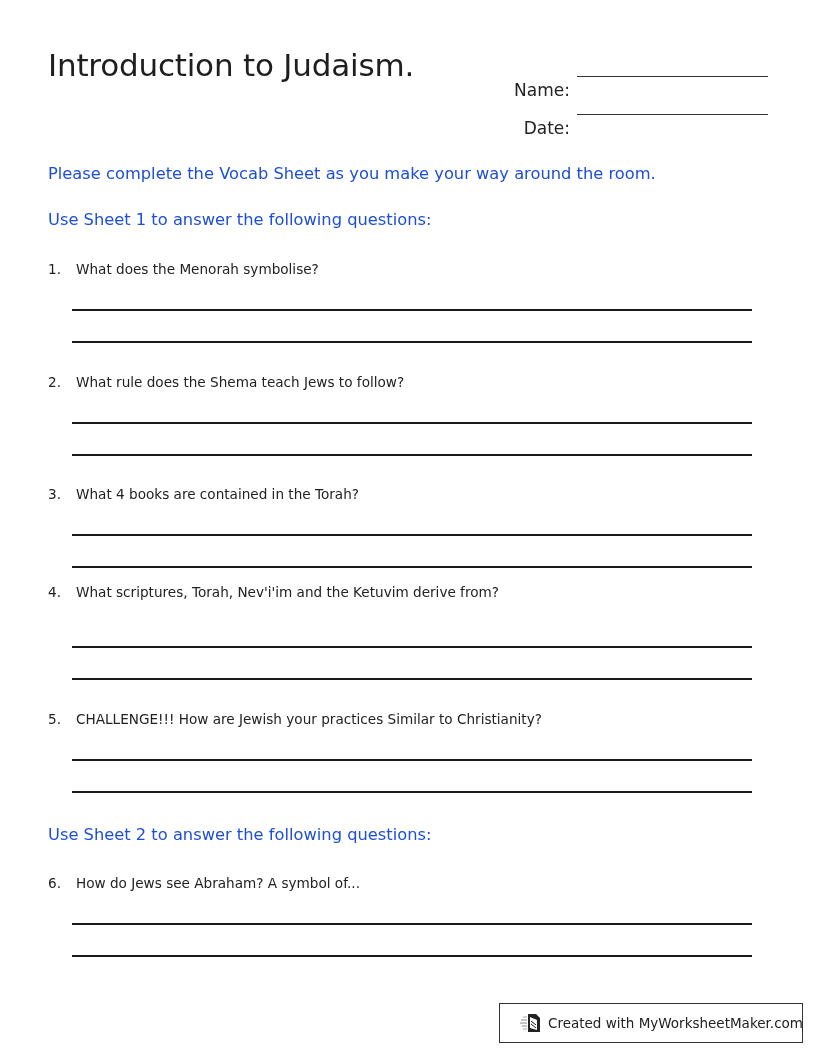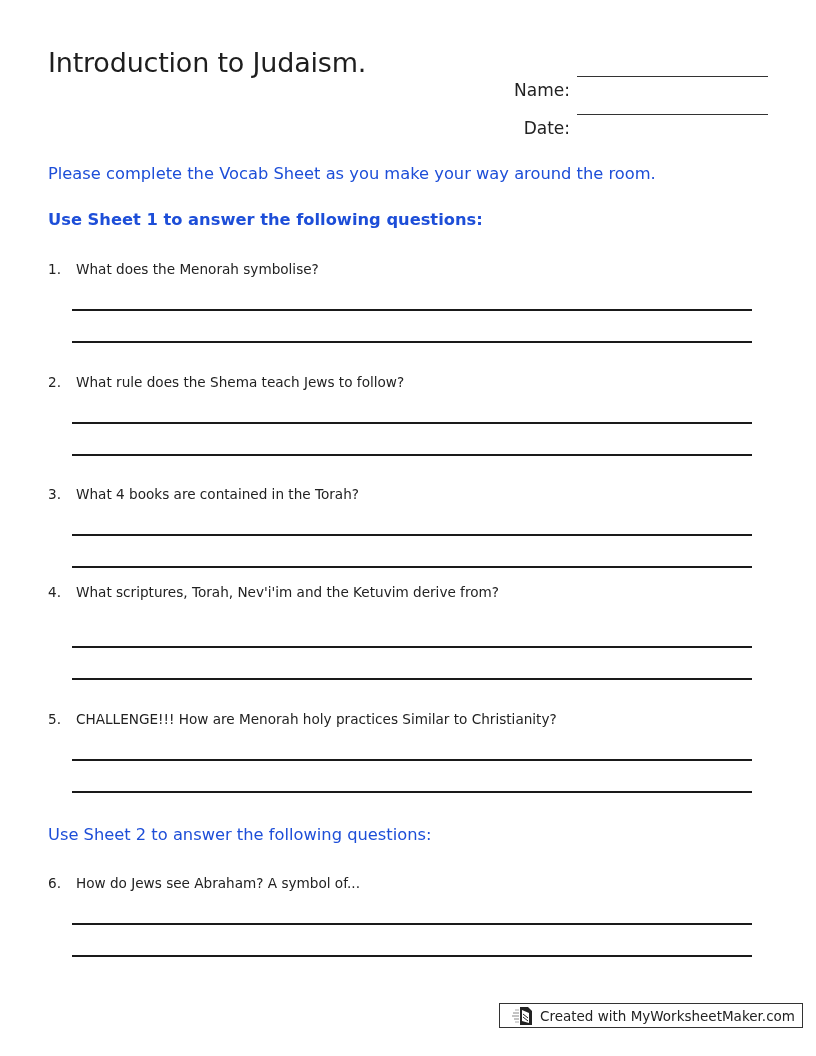--- a/index.html
+++ b/index.html
@@ -1,42 +1,42 @@
 <!DOCTYPE html>
 <html><head>
 <meta charset="utf-8">
 <style>
   html, body { margin: 0; padding: 0; background: #ffffff; }
   body { width: 816px; height: 1056px; position: relative; overflow: hidden;
          font-family: "DejaVu Sans", "Liberation Sans", sans-serif; color: #222222; }
   .abs { position: absolute; }
-  .title { left: 48px; top: 47px; font-size: 27px; font-weight: normal; margin: 0; color: #1e1e1e; letter-spacing: -0.2px; white-space: nowrap; }
+  .title { left: 48px; top: 47px; font-size: 31px; font-weight: normal; margin: 0; color: #1e1e1e; letter-spacing: -0.2px; white-space: nowrap; }
   .field-label { font-size: 17px; color: #222; white-space: nowrap; text-align: right; width: 80px; margin-top: 28px; }
   .field-line { height: 0; border-bottom: 1.3px solid #333; width: 191px; left: 577px; }
   .intro { left: 48px; font-size: 16.3px; color: #1d4ed8; white-space: nowrap; }
   .q { left: 48px; font-size: 13.6px; color: #222; white-space: nowrap; }
   .q .num { display: inline-block; width: 28px; }
   .answer-line { left: 72px; width: 680px; height: 0; border-bottom: 2px solid #1a1a1a; }
-  .footer { left: 499px; top: 1003px; width: 304px; height: 25px; border: 1.3px solid #333; box-sizing: border-box; display: flex; align-items: center; padding-left: 12px; }
+  .footer { left: 499px; top: 1003px; width: 304px; height: 40px; border: 1.3px solid #333; box-sizing: border-box; display: flex; align-items: center; padding-left: 20px; }
   .footer .logo { width: 22px; height: 22px; margin-right: 6px; }
   .footer .text { font-size: 13.5px; color: #222; white-space: nowrap; }
 </style>
 </head>
 <body>
 
 <h1 class="abs title">Introduction to Judaism.</h1>
 
 <div class="abs field-label" style="left:490px; top:52px;">Name:</div>
 <div class="abs field-line" style="top:76px;"></div>
 
 <div class="abs field-label" style="left:490px; top:90px;">Date:</div>
 <div class="abs field-line" style="top:114px;"></div>
 
 <div class="abs intro" style="top:164px;">Please complete the Vocab Sheet as you make your way around the room.</div>
-<div class="abs intro" style="top:210px;font-weight:bold;">Use Sheet 1 to answer the following questions:</div>
+<div class="abs intro" style="top:210px;">Use Sheet 1 to answer the following questions:</div>
 
 <div class="abs q" style="top:261px;">
   <span class="num">1.</span><span>What does the Menorah symbolise?</span>
 </div>
 <div class="abs answer-line" style="top:309px;"></div>
 <div class="abs answer-line" style="top:341px;"></div>
 
 <div class="abs q" style="top:374px;">
   <span class="num">2.</span><span>What rule does the Shema teach Jews to follow?</span>
 </div>
@@ -49,21 +49,21 @@
 <div class="abs answer-line" style="top:534px;"></div>
 <div class="abs answer-line" style="top:566px;"></div>
 
 <div class="abs q" style="top:584px;">
   <span class="num">4.</span><span>What scriptures, Torah, Nev'i'im and the Ketuvim derive from?</span>
 </div>
 <div class="abs answer-line" style="top:646px;"></div>
 <div class="abs answer-line" style="top:678px;"></div>
 
 <div class="abs q" style="top:711px;">
-  <span class="num">5.</span><span>CHALLENGE!!! How are Menorah holy practices Similar to Christianity?</span>
+  <span class="num">5.</span><span>CHALLENGE!!! How are Jewish your practices Similar to Christianity?</span>
 </div>
 <div class="abs answer-line" style="top:759px;"></div>
 <div class="abs answer-line" style="top:791px;"></div>
 
 <div class="abs intro" style="top:825px;">Use Sheet 2 to answer the following questions:</div>
 
 <div class="abs q" style="top:875px;">
   <span class="num">6.</span><span>How do Jews see Abraham? A symbol of...</span>
 </div>
 <div class="abs answer-line" style="top:923px;"></div>

